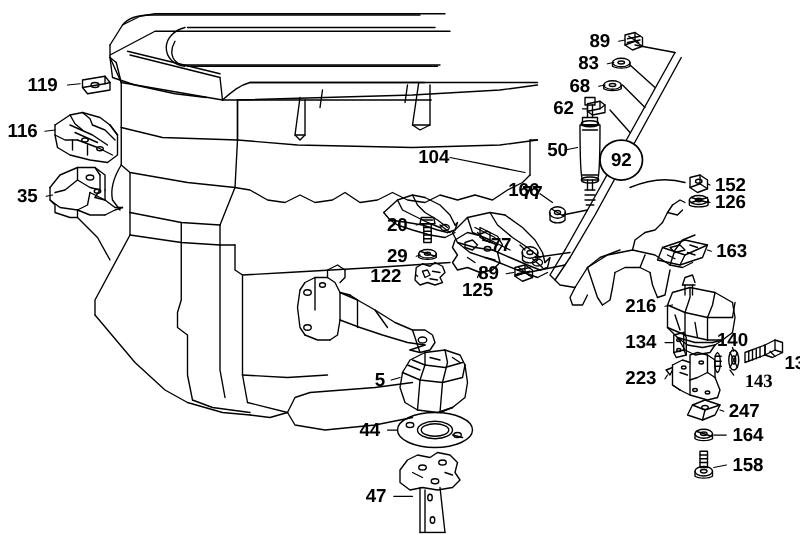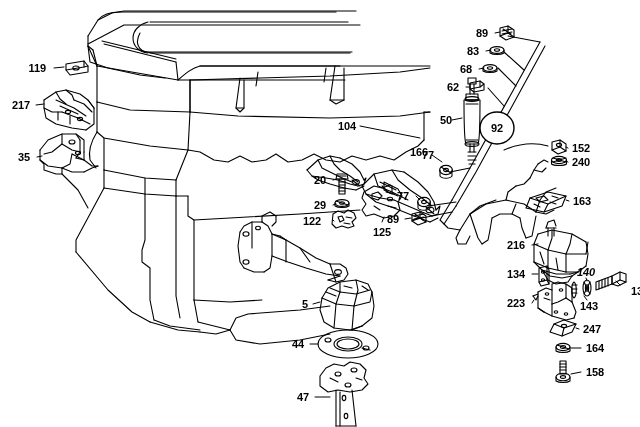--- a/index.html
+++ b/index.html
@@ -11,21 +11,21 @@
   }
   #diagram-root{
     position:relative;
     width:640px;height:427px;
     background:#ffffff;
   }
   #art{position:absolute;left:0;top:0;width:640px;height:427px;}
   .lbl{
     position:absolute;
     font-family:"Liberation Sans", sans-serif;
-    font-size:11px;
+    font-size:15px;
     font-weight:bold;
     color:#000000;
     line-height:1;
     white-space:nowrap;
     letter-spacing:-0.1px;
   }
   .lbl.r{transform:translate(-100%,-50%);}
   .lbl.l{transform:translate(0,-50%);}
   .lbl.c{transform:translate(-50%,-50%);}
 </style>
@@ -552,45 +552,45 @@
 
     <g>
       <ellipse cx="497" cy="128" rx="17" ry="16" fill="#ffffff" stroke="#000000" stroke-width="1.4"></ellipse>
     </g>
 
   </g>
 </svg>
 
 <div id="labels">
       <div class="lbl r" style="left: 46px; top: 68px;">119</div>
-      <div class="lbl r" style="left: 30px; top: 105px;">217</div>
+      <div class="lbl r" style="left: 30px; top: 105px;">116</div>
       <div class="lbl r" style="left: 30px; top: 157px;">35</div>
       <div class="lbl c" style="left: 347px; top: 126px;">104</div>
       <div class="lbl c" style="left: 419px; top: 152px;">166</div>
       <div class="lbl c" style="left: 446px; top: 120px;">50</div>
       <div class="lbl r" style="left: 459px; top: 87px;">62</div>
       <div class="lbl r" style="left: 472px; top: 69px;">68</div>
       <div class="lbl r" style="left: 479px; top: 51px;">83</div>
       <div class="lbl r" style="left: 488px; top: 33px;">89</div>
       <div class="lbl c" style="left: 497px; top: 128px;">92</div>
       <div class="lbl r" style="left: 434px; top: 155px;">77</div>
       <div class="lbl r" style="left: 409px; top: 196px;">77</div>
       <div class="lbl r" style="left: 399px; top: 219px;">89</div>
       <div class="lbl r" style="left: 326px; top: 180px;">20</div>
       <div class="lbl r" style="left: 326px; top: 205px;">29</div>
       <div class="lbl r" style="left: 321px; top: 221px;">122</div>
       <div class="lbl c" style="left: 382px; top: 232px;">125</div>
       <div class="lbl l" style="left: 572px; top: 148px;">152</div>
-      <div class="lbl l" style="left: 572px; top: 162px;">240</div>
+      <div class="lbl l" style="left: 572px; top: 162px;">126</div>
       <div class="lbl l" style="left: 573px; top: 201px;">163</div>
       <div class="lbl r" style="left: 525px; top: 245px;">216</div>
       <div class="lbl r" style="left: 525px; top: 274px;">134</div>
       <div class="lbl r" style="left: 525px; top: 303px;">223</div>
-      <div class="lbl c" style="left: 586px; top: 272px; font-style: italic;">140</div>
-      <div class="lbl c" style="left: 589px; top: 306px;">143</div>
+      <div class="lbl c" style="left: 586px; top: 272px;">140</div>
+      <div class="lbl c" style="left: 607px; top: 306px; font-family: Liberation Serif, serif;">143</div>
       <div class="lbl c" style="left: 640px; top: 291px; text-align: right;">137</div>
       <div class="lbl l" style="left: 583px; top: 329px;">247</div>
       <div class="lbl l" style="left: 586px; top: 348px;">164</div>
       <div class="lbl l" style="left: 586px; top: 372px;">158</div>
       <div class="lbl r" style="left: 308px; top: 304px;">5</div>
       <div class="lbl r" style="left: 304px; top: 344px;">44</div>
       <div class="lbl r" style="left: 309px; top: 397px;">47</div>
     </div>
 
 </div>

